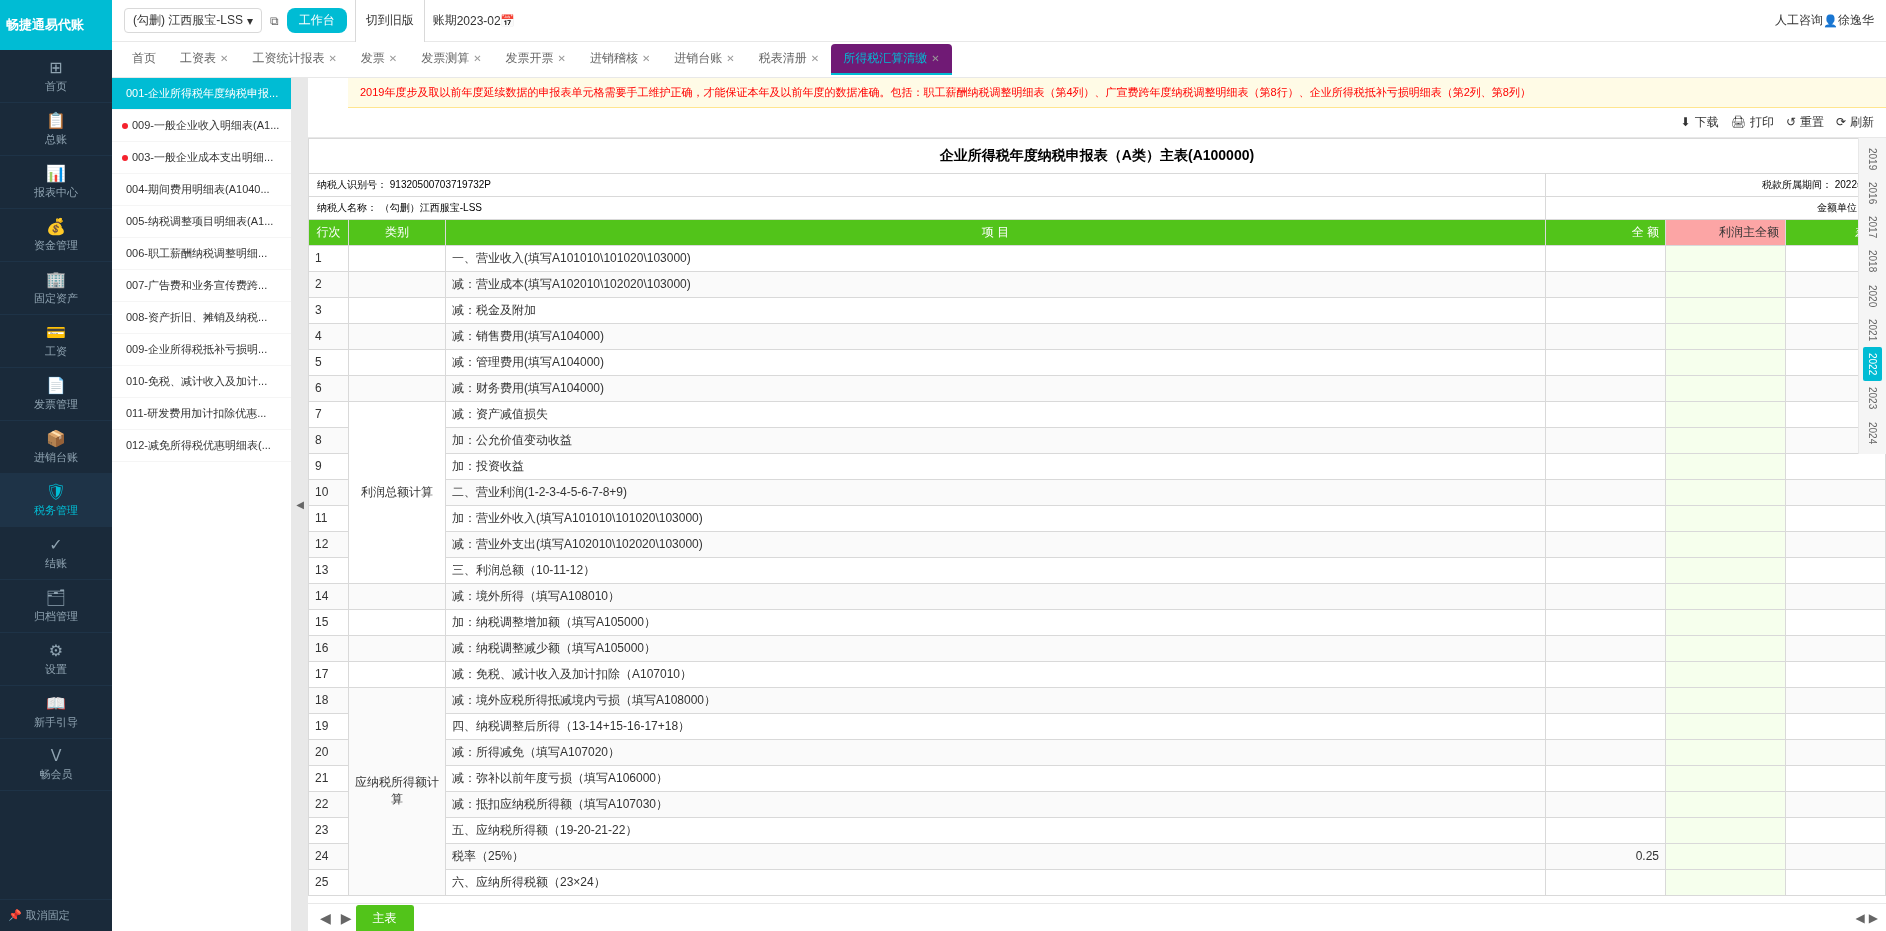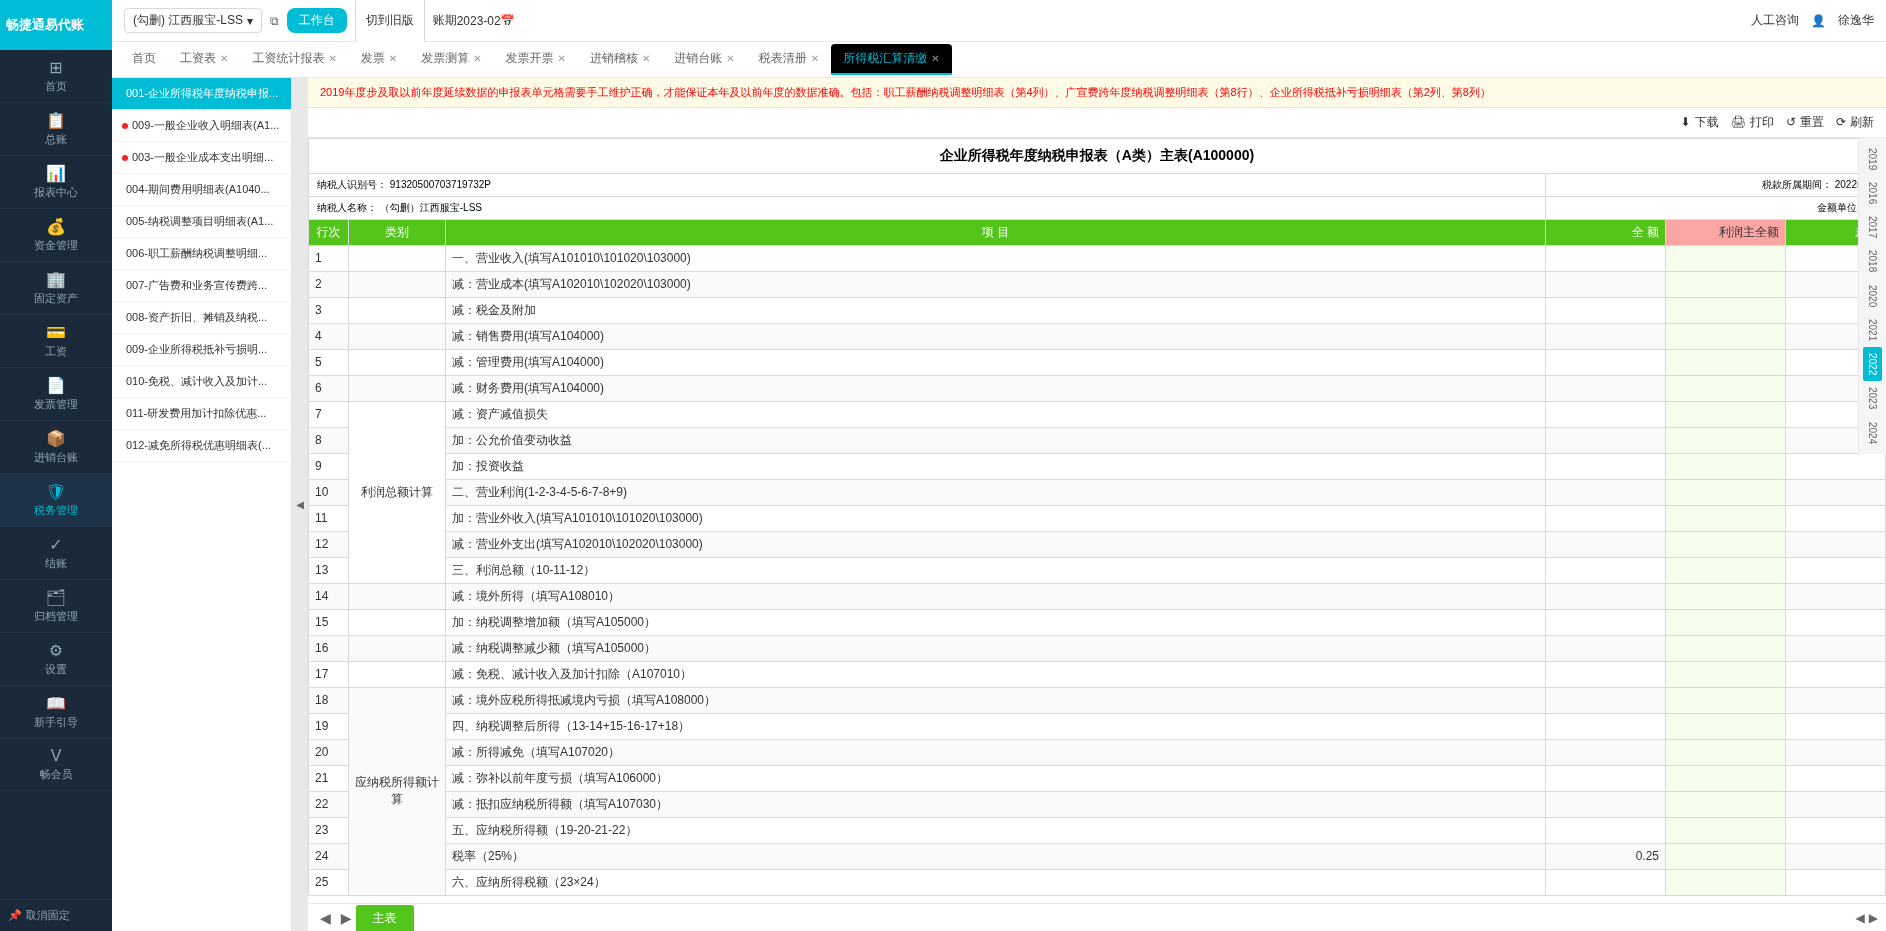--- a/index.html
+++ b/index.html
@@ -19,47 +19,47 @@
 
     
     .main { flex: 1; display: flex; flex-direction: column; overflow: hidden; }
 
     
     .top-header { background: white; border-bottom: 1px solid #e8e8e8; padding: 0 12px; height: 42px; display: flex; align-items: center; gap: 8px; }
     .company-selector { border: 1px solid #d9d9d9; border-radius: 4px; padding: 3px 8px; display: flex; align-items: center; gap: 4px; cursor: pointer; font-size: 12px; color: #333; background: white; }
     .work-area-btn { background: #00bcd4; color: white; border: none; border-radius: 8px; padding: 4px 12px; cursor: pointer; font-size: 12px; }
     .switch-old-btn { border: 1px solid #d9d9d9; background: white; border-radius: 4px; padding: 16px 10px; cursor: pointer; font-size: 12px; color: #333; }
     .period-info { font-size: 12px; color: #333; display: flex; align-items: center; gap: 0; }
-    .header-right { margin-left: auto; display: flex; align-items: center; gap: 12px; color: #333; font-size: 12px; }
+    .header-right { margin-left: auto; display: flex; align-items: center; color: #333; font-size: 12px; }
 
     
     .tab-bar { background: white; border-bottom: 1px solid #e8e8e8; display: flex; align-items: center; padding: 0 8px; height: 36px; overflow-x: auto; }
     .tab-bar::-webkit-scrollbar { height: 0; }
     .tab-item { display: flex; align-items: center; gap: 4px; padding: 6px 12px; cursor: pointer; color: #666; font-size: 12px; white-space: nowrap; border-bottom: 2px solid transparent; }
-    .tab-item.active { color: #00bcd4; border-bottom: 2px solid #00bcd4; background: #000000; border-radius: 4px 4px 0 0; }
+    .tab-item.active { color: #00bcd4; border-bottom: 2px solid #00bcd4; background: #701a75; border-radius: 4px 4px 0 0; }
     .tab-close { color: #999; font-size: 10px; cursor: pointer; }
 
     
     .content-area { flex: 1; display: flex; overflow: hidden; }
 
     
     .form-list-panel { width: 180px; background: white; border-right: 1px solid #e8e8e8; display: flex; flex-direction: column; overflow: hidden; }
     .form-list { flex: 1; overflow-y: auto; }
     .form-list-item { padding: 8px 10px; cursor: pointer; font-size: 11px; color: #333; border-bottom: 1px solid #f5f5f5; display: flex; align-items: center; gap: 4px; }
     .form-list-item.active { background: #00bcd4; color: white; }
     .form-list-item .status-dot { width: 6px; height: 6px; border-radius: 50%; flex-shrink: 0; }
     .status-dot.red { background: #f5222d; }
     .status-dot.none { background: transparent; width: 0; }
     .collapse-btn { width: 16px; background: #e8e8e8; display: flex; align-items: center; justify-content: center; cursor: pointer; color: #666; font-size: 10px; flex-shrink: 0; }
 
     
     .right-panel { flex: 1; display: flex; flex-direction: column; overflow: hidden; background: white; }
 
     
-    .warning-bar { background: #fffbe6; border-bottom: 1px solid #ffe58f; padding: 6px 12px; font-size: 11px; color: #f00; line-height: 1.5; }
+    .warning-bar { background: #fffbe6; border-bottom: 1px solid #ffe58f; padding: 6px 12px; font-size: 11px; color: #f00; line-height: 1.5; margin-left: 40px; }
 
     
     .toolbar { padding: 6px 12px; display: flex; align-items: center; gap: 12px; border-bottom: 1px solid #e8e8e8; background: white; justify-content: flex-end; }
     .toolbar-btn { display: flex; align-items: center; gap: 4px; font-size: 12px; color: #333; cursor: pointer; }
 
     
     .year-panel { position: absolute; right: 0; top: 0; width: 28px; background: #f5f5f5; border-left: 1px solid #e8e8e8; display: flex; flex-direction: column; align-items: center; padding: 4px 0; font-size: 10px; color: #666; gap: 0; }
     .year-item { padding: 6px 4px; cursor: pointer; writing-mode: vertical-rl; text-orientation: mixed; color: #666; font-size: 10px; }
     .year-item.active { background: #00bcd4; color: white; border-radius: 2px; }
 

